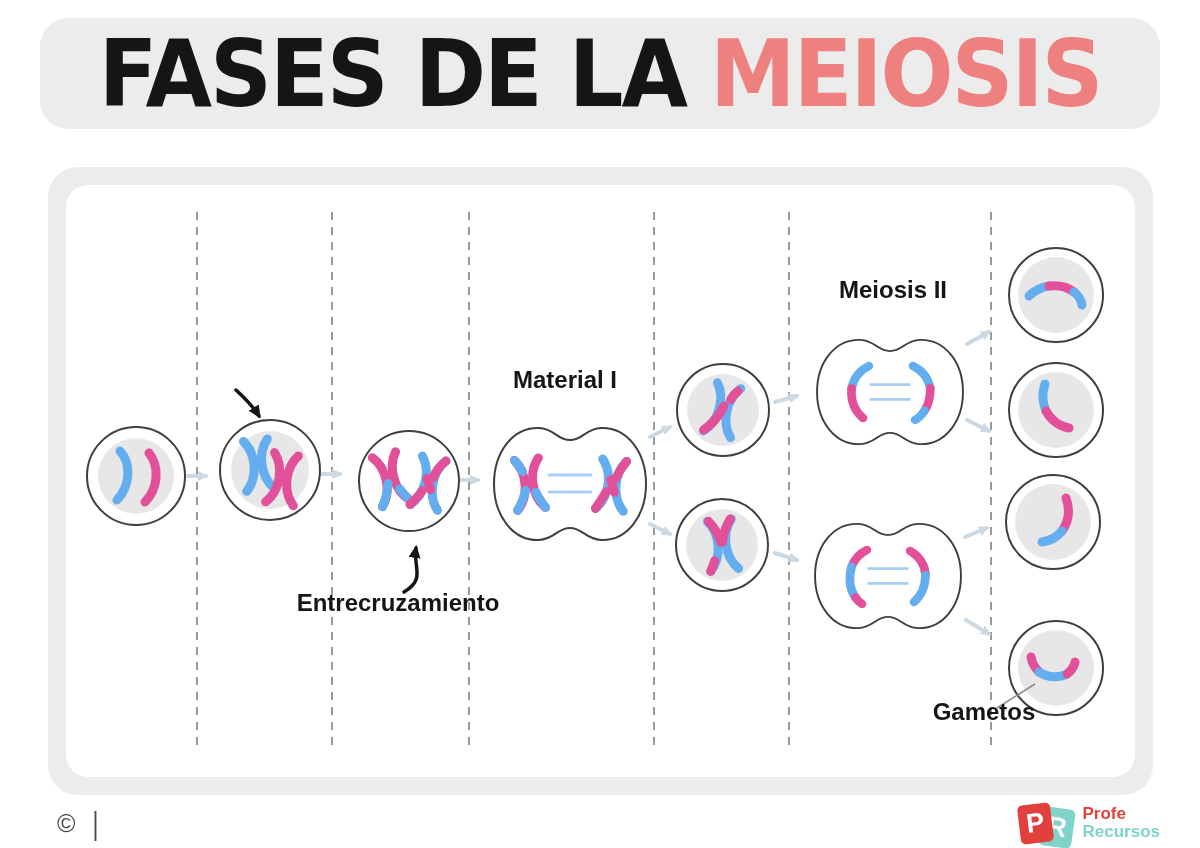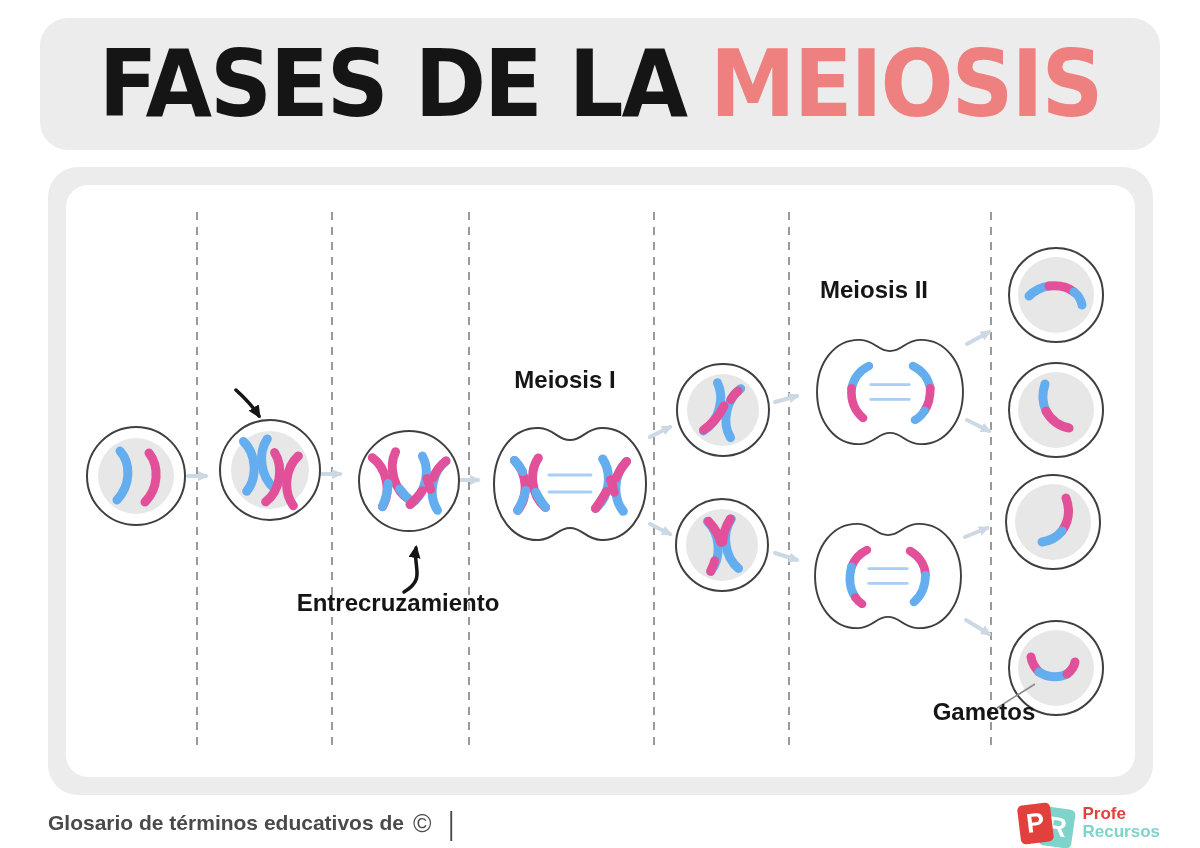--- a/index.html
+++ b/index.html
@@ -8,21 +8,21 @@
     --nucleus-gray:#e7e7e7; --cell-outline:#3f3f3f;
     --panel-gray:#ececec; --dashed-line:#9a9a9a;
     --flow-arrow:#ccd8e3; --spindle-blue:#a9cdf3;
     --footer-text:#4a4a4a; --logo-red:#e2403d; --logo-teal:#7ed3ca;
   }
   *{margin:0;padding:0;box-sizing:border-box}
   body{font-family:"Liberation Sans",sans-serif;background:#fff;}
   .page{position:relative;width:1200px;height:848px;background:#fff;overflow:hidden}
 
   
-  .banner{position:absolute;left:40px;top:18px;width:1120px;height:132px;
+  .banner{position:absolute;left:40px;top:18px;width:1120px;height:111px;
     background:var(--panel-gray,#ececec);border-radius:28px;
     display:flex;align-items:center;justify-content:center;}
   .banner h1{font-family:"DejaVu Sans","Liberation Sans",sans-serif;font-weight:bold;
     font-size:86px;letter-spacing:-2px;line-height:1;transform:scaleY(1.08);white-space:nowrap;}
   .title-dark{color:var(--title-dark,#151515);margin-right:24px;}
   .title-accent{color:var(--title-accent,#ee8080);}
 
   
   .panel{position:absolute;left:48px;top:167px;width:1105px;height:628px;
     background:var(--panel-gray,#ececec);border-radius:30px;}
@@ -237,26 +237,25 @@
       <path class="chrom blue" d="M -17 4 C -8 10 3 10 11 6"></path>
       <path class="chrom pink" d="M 11 6 C 15 3 18 -1 19 -6"></path>
     </g>
 
     <path class="blackline" marker-end="url(#mblack)" d="M 236 390 C 247 400 254 408 259 416"></path>
     <path class="blackline" marker-end="url(#mblack)" d="M 404 592 C 426 579 413 568 416 548"></path>
     <line class="pointer" x1="997" y1="708" x2="1035" y2="684"></line>
   </svg>
 
   <div class="lbl" style="left:398px;top:590px;text-align:right;">Entrecruzamiento</div>
-  <div class="lbl" style="left:565px;top:367px;">Meiosis I</div>
-  <div class="lbl" style="left:874px;top:277px;">Meiosis II</div>
+  <div class="lbl" style="left:565px;top:367px;">Material I</div>
+  <div class="lbl" style="left:893px;top:277px;">Meiosis II</div>
   <div class="lbl" style="left:984px;top:699px;">Gametos</div>
 
   <div class="footer">
-    <span>Glosario de términos educativos de</span>
     <span class="copy">©</span>
     <span class="sep">|</span>
     <div class="logo">
       <div class="logo-marks">
         <div class="mark red">P</div>
         <div class="mark teal">R</div>
       </div>
       <div class="brand">
         <div class="brand-profe">Profe</div>
         <div class="brand-recursos">Recursos</div>

